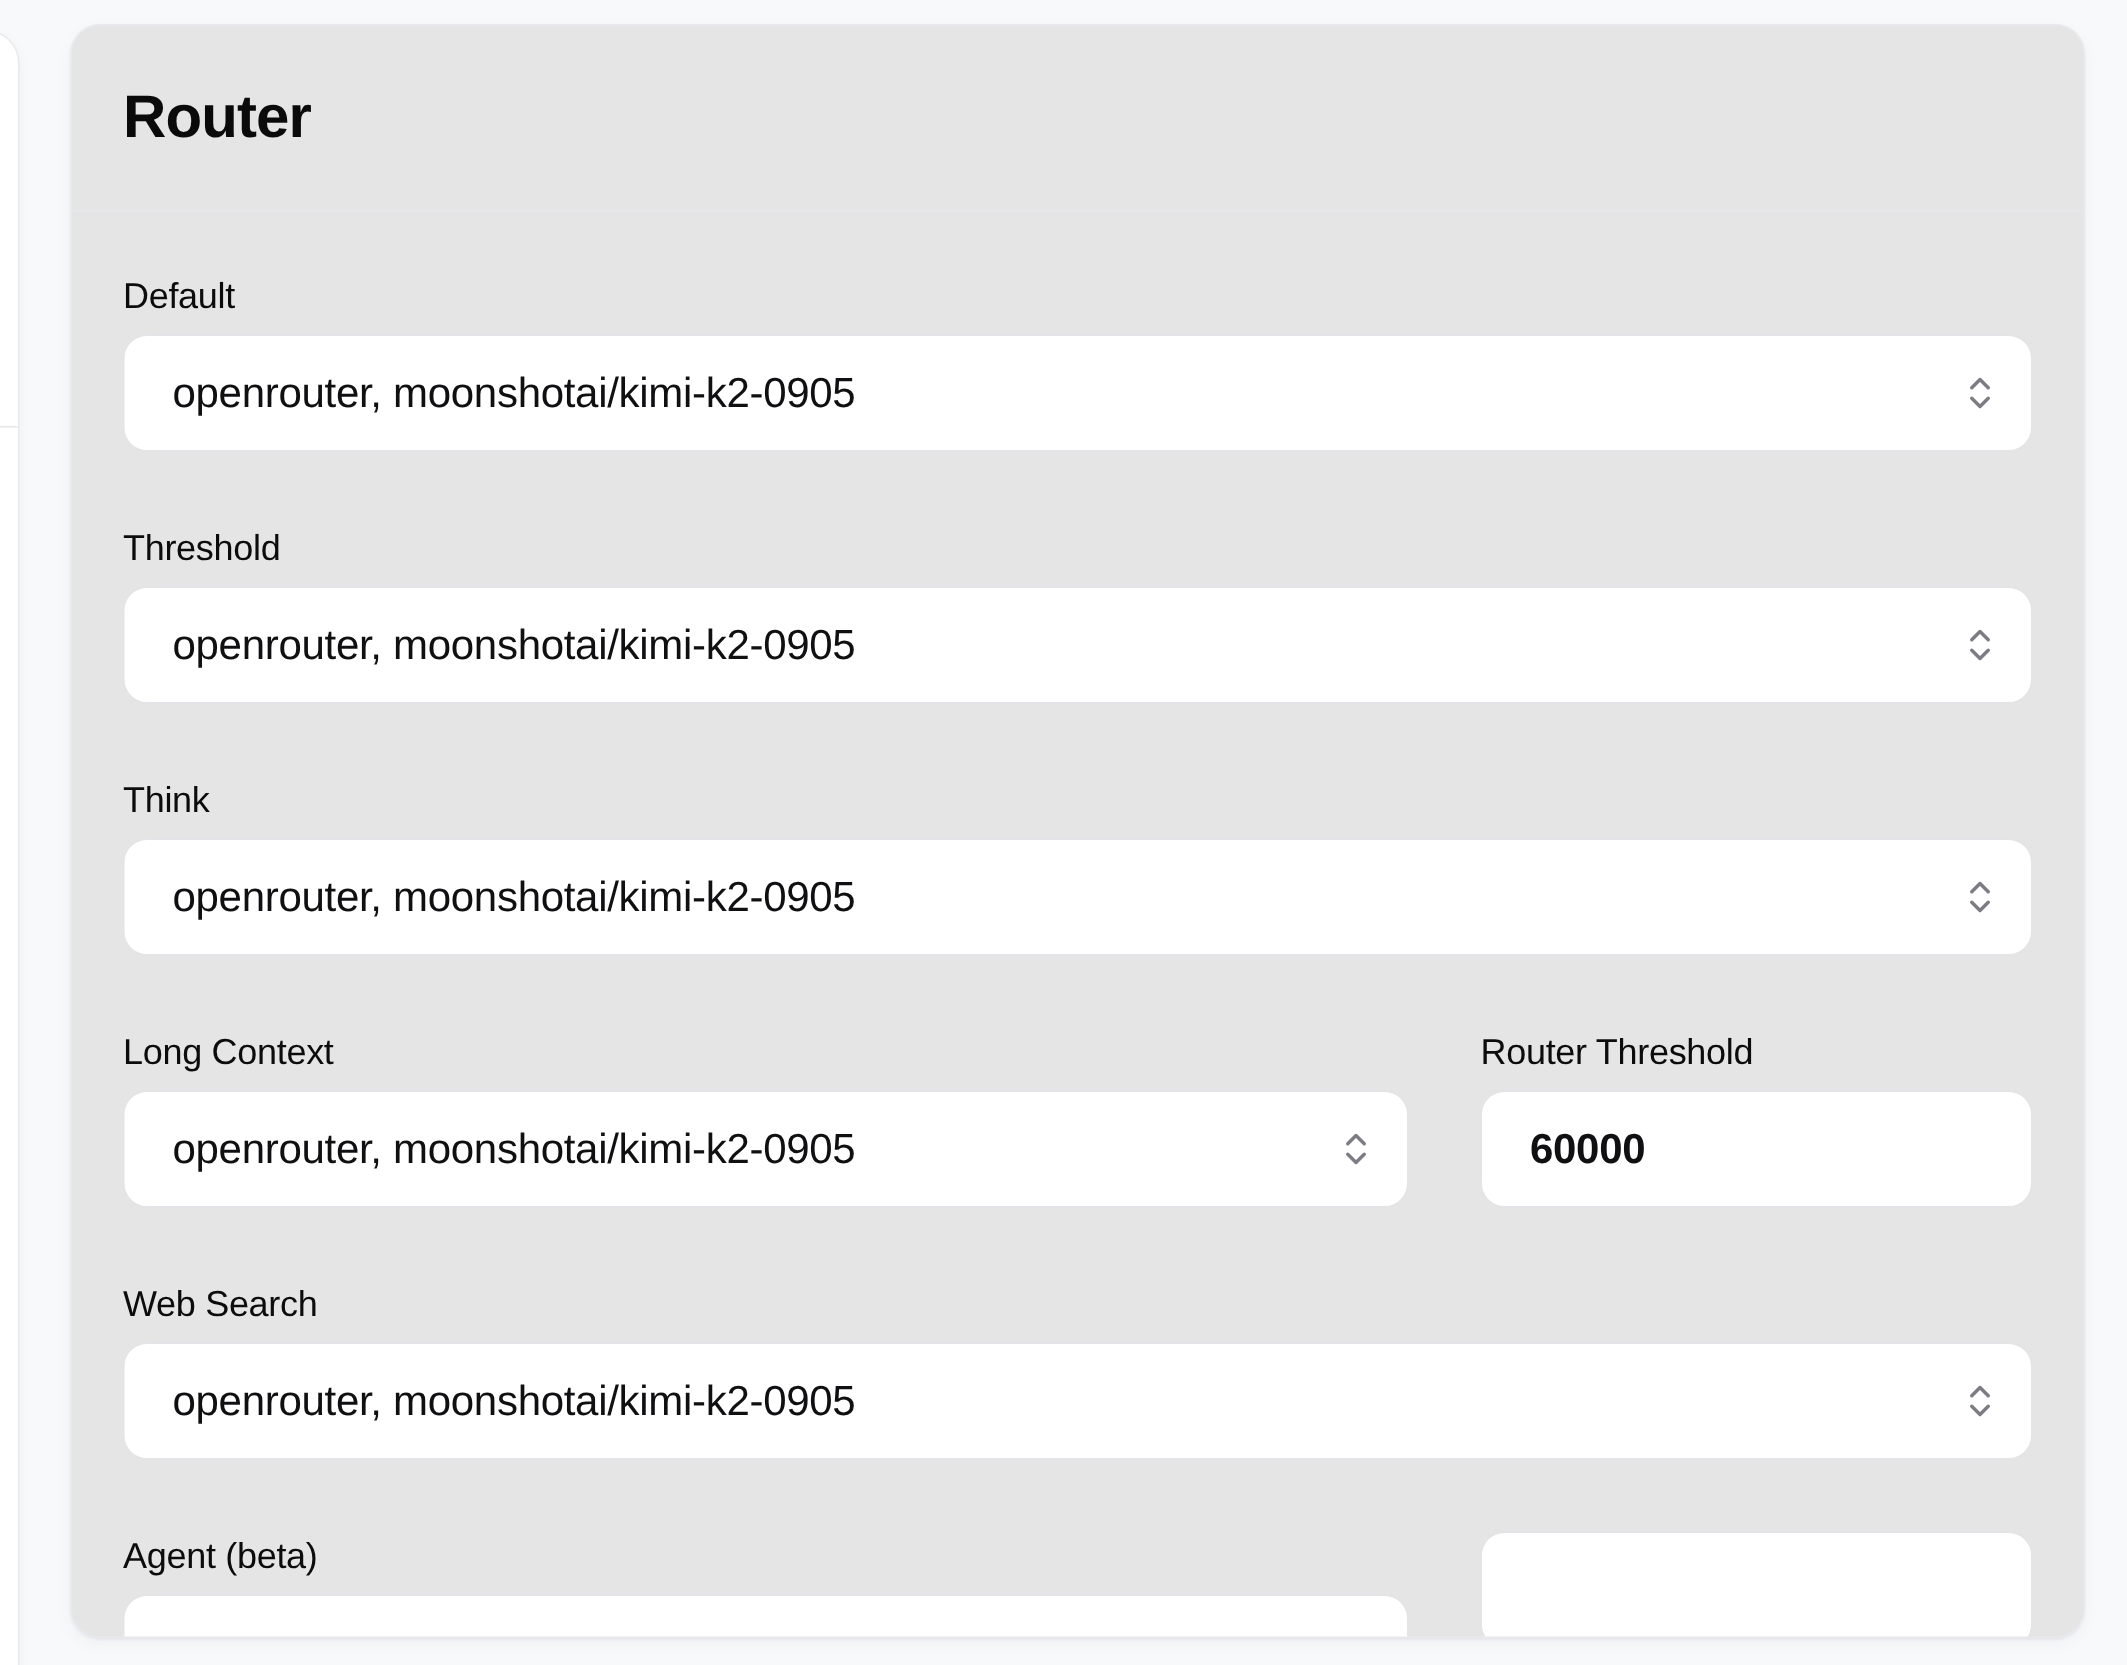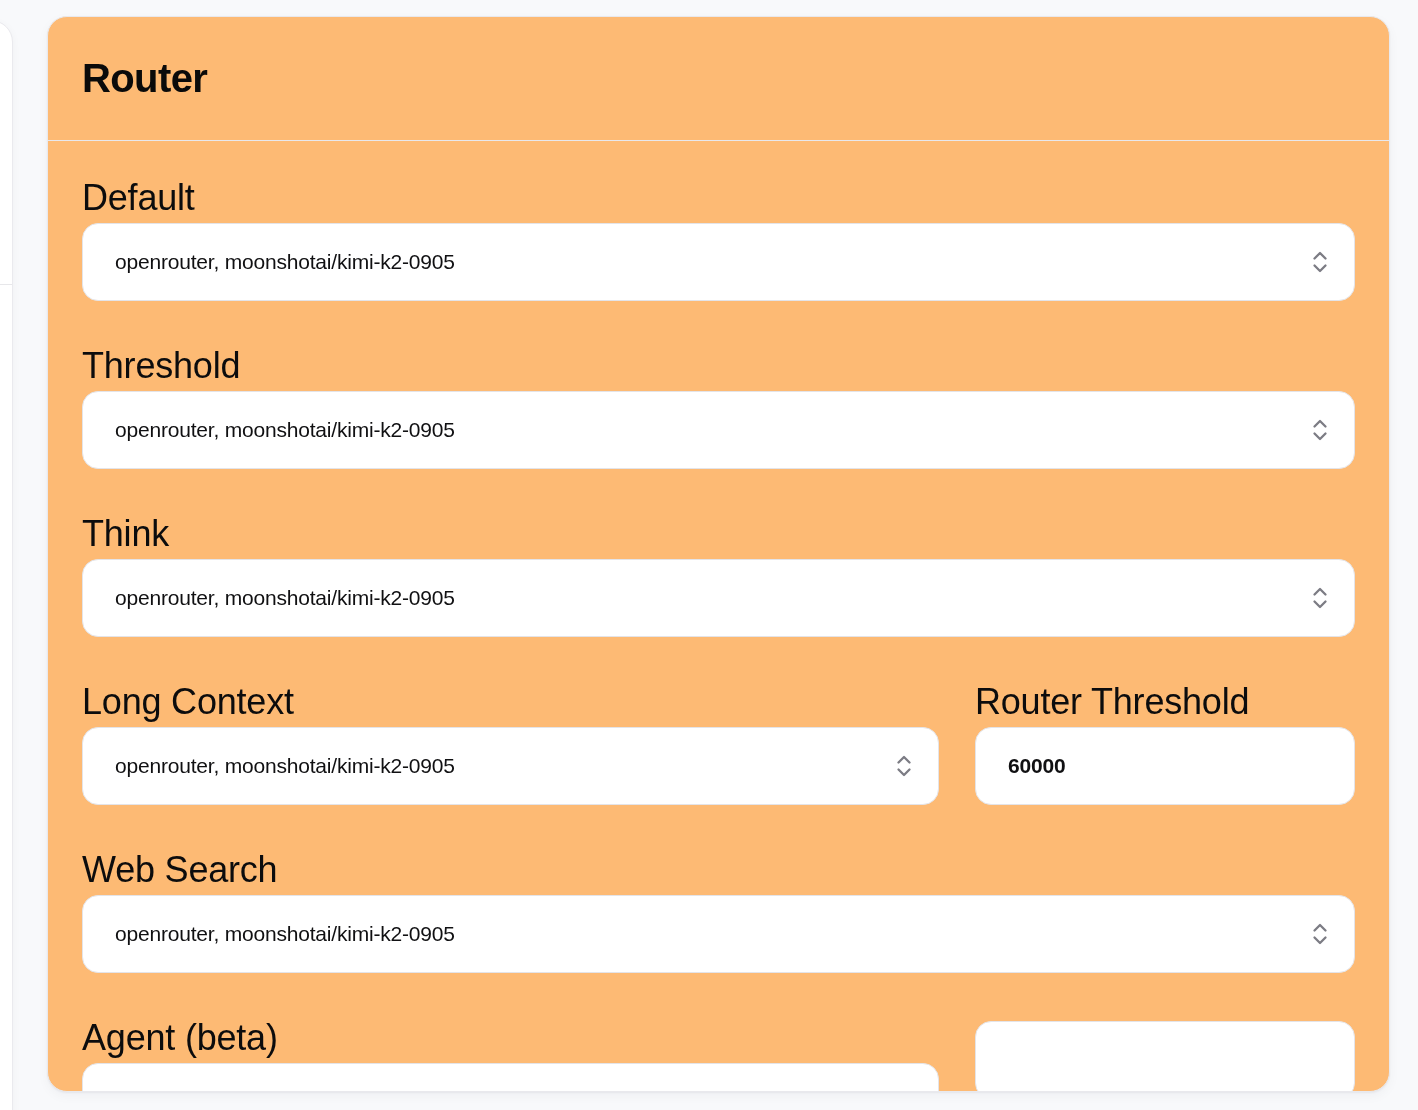--- a/index.html
+++ b/index.html
@@ -20,57 +20,57 @@
     border-top-right-radius:22px;
     box-shadow:0 2px 8px rgba(16,24,40,.04);
   }
   .side-fragment .side-divider {
     position:absolute; top:263px; left:0; right:0; height:1px; background:#e7e7ea;
   }
 
   
   .card {
     position:absolute; left:47px; top:16px; width:1343px; height:1076px;
-    background:#fdba74;
+    background:#e5e5e5;
     border:1px solid #e9e9ed;
     border-radius:20px;
     box-shadow:0 1px 2px rgba(16,24,40,.05), 0 4px 12px rgba(16,24,40,.04);
     overflow:hidden;
   }
   .card-header {
     height:124px;
     display:flex; align-items:center;
     padding:0 34px;
     border-bottom:1px solid #e8e8ec;
   }
   .card-title {
     font-size:40px; font-weight:700; letter-spacing:-0.6px; color:#0a0a0a;
   }
   .card-body { padding:40px 34px 0 34px; }
 
   .row { margin-bottom:48px; }
   .row.cols {
     display:grid;
     grid-template-columns:857px 1fr;
-    column-gap:36px;
+    column-gap:48px;
   }
   .field-label {
     display:block;
-    font-size:36px; line-height:34px; font-weight:500;
+    font-size:24px; line-height:34px; font-weight:500;
     letter-spacing:-0.2px; color:#0c0c0d;
     margin-bottom:8px;
   }
   .control {
     width:100%; height:78px;
     background:#ffffff;
     border:1.5px solid #e4e4e8;
     border-radius:16px;
     display:flex; align-items:center;
     padding:0 24px 0 32px;
-    font-size:21px; color:#101012;
+    font-size:28px; color:#101012;
   }
   .select { cursor:pointer; }
   .select-value {
     font-weight:500; letter-spacing:-0.2px;
     white-space:nowrap; overflow:hidden; text-overflow:ellipsis;
   }
   .chevrons { margin-left:auto; flex:0 0 auto; display:block; }
   input.control {
     font-family:"Liberation Sans", sans-serif;
     font-weight:700; letter-spacing:-0.2px;

